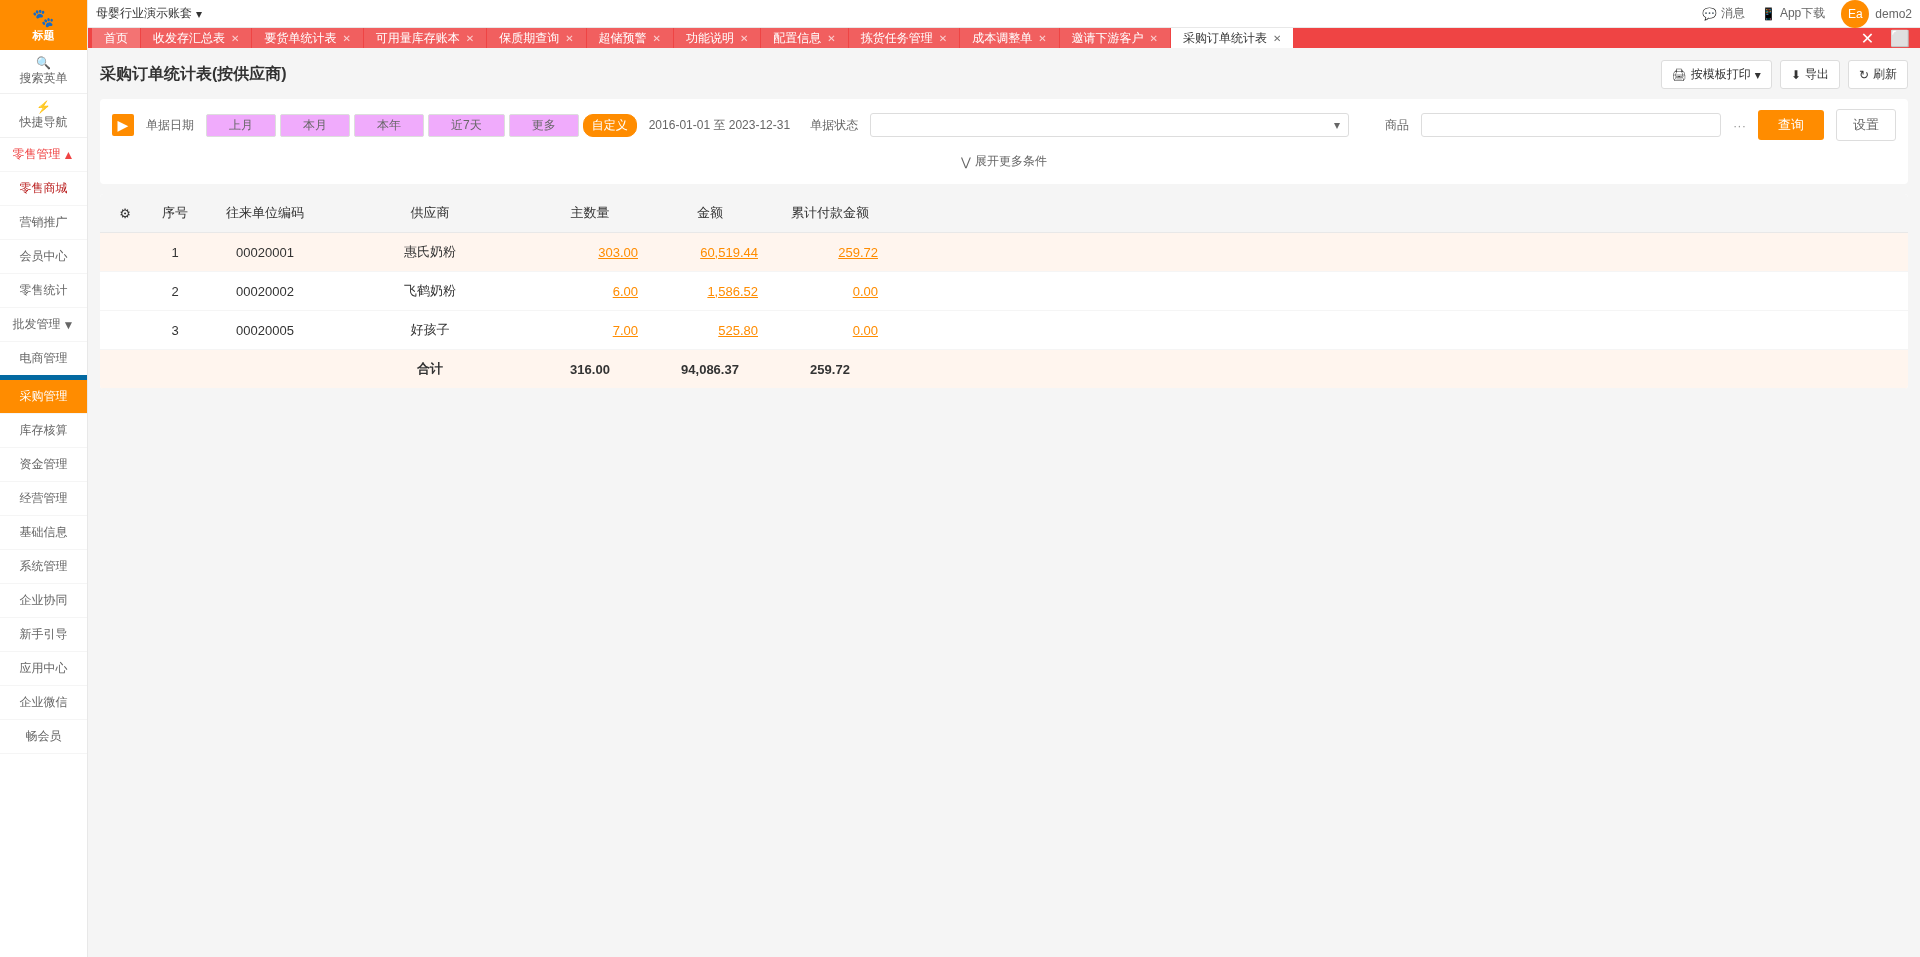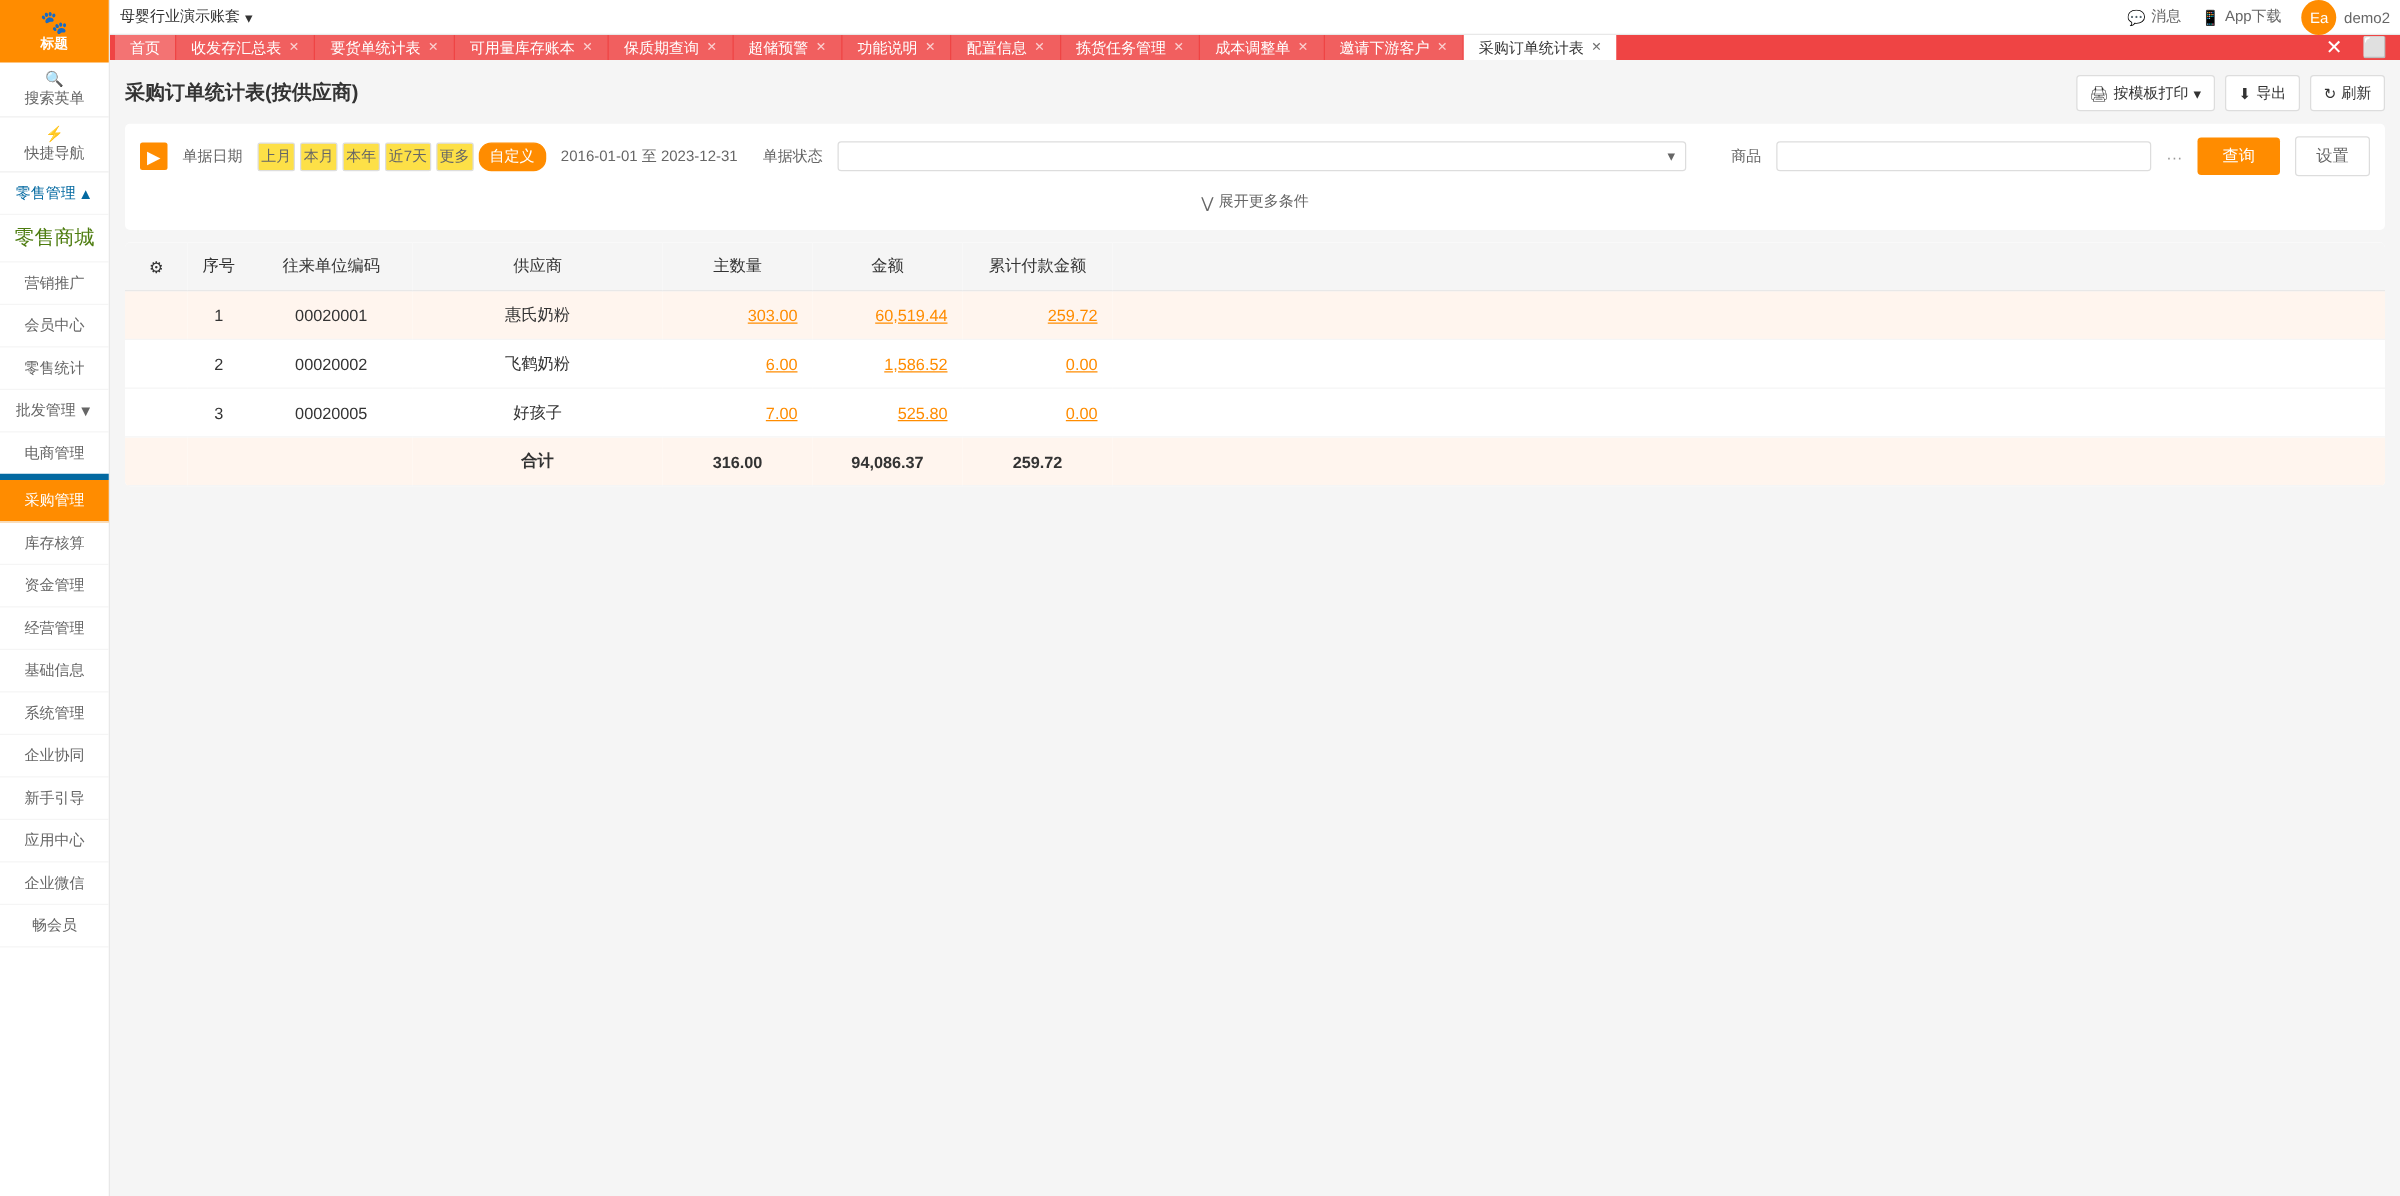--- a/index.html
+++ b/index.html
@@ -42,21 +42,21 @@
     .btn-print { display: flex; align-items: center; gap: 4px; padding: 5px 10px; border: 1px solid #ddd; background: #fff; border-radius: 3px; cursor: pointer; font-size: 12px; color: #333; }
     .btn-export { display: flex; align-items: center; gap: 4px; padding: 5px 10px; border: 1px solid #ddd; background: #fff; border-radius: 3px; cursor: pointer; font-size: 12px; color: #333; }
     .btn-refresh { display: flex; align-items: center; gap: 4px; padding: 5px 10px; border: 1px solid #ddd; background: #fff; border-radius: 3px; cursor: pointer; font-size: 12px; color: #333; }
 
     
     .filter-panel { background: #fff; border-radius: 4px; padding: 10px 12px; margin-bottom: 10px; }
     .filter-row { display: flex; align-items: center; gap: 12px; flex-wrap: wrap; }
     .filter-toggle { width: 22px; height: 22px; background: #ff8c00; color: #fff; border: none; border-radius: 2px; cursor: pointer; font-size: 14px; display: flex; align-items: center; justify-content: center; flex-shrink: 0; }
     .filter-label { color: #666; font-size: 12px; white-space: nowrap; }
     .filter-date-btns { display: flex; gap: 4px; align-items: center; }
-    .date-btn { padding: 2px 2px; border: 1px solid #ddd; background: #fde047; border-radius: 2px; cursor: pointer; font-size: 12px; color: #666; }
+    .date-btn { padding: 2px 22px; border: 1px solid #ddd; background: #f0abfc; border-radius: 2px; cursor: pointer; font-size: 12px; color: #666; }
     .date-btn.custom { background: #ff8c00; color: #fff; border-color: #ff8c00; border-radius: 10px; padding: 2px 8px; }
     .date-range { color: #666; font-size: 12px; }
     .filter-select { border: 1px solid #ddd; border-radius: 3px; padding: 4px 8px; font-size: 12px; color: #666; background: #fff; cursor: pointer; flex: 1; display: flex; align-items: center; justify-content: space-between; min-width: 120px; }
     .filter-input { border: 1px solid #ddd; border-radius: 3px; padding: 4px 8px; font-size: 12px; color: #666; background: #fff; flex: 1; min-width: 120px; }
     .filter-more-btn { display: flex; align-items: center; gap: 4px; color: #666; cursor: pointer; font-size: 12px; border: none; background: none; padding: 4px 8px; }
     .btn-query { padding: 6px 20px; background: #ff8c00; color: #fff; border: none; border-radius: 3px; cursor: pointer; font-size: 13px; }
     .btn-settings { padding: 6px 16px; background: #fff; color: #666; border: 1px solid #ddd; border-radius: 3px; cursor: pointer; font-size: 13px; }
     .filter-bottom { display: flex; justify-content: center; margin-top: 8px; }
 
     
@@ -95,26 +95,26 @@
   <div style="padding:6px;border-bottom:1px solid #f0f0f0;text-align:center;cursor:pointer;color:#666;font-size:12px;">
     <div>🔍</div>
     <div>搜索英单</div>
   </div>
 
   <div style="padding:6px;border-bottom:1px solid #f0f0f0;text-align:center;cursor:pointer;color:#666;font-size:12px;">
     <div>⚡</div>
     <div>快捷导航</div>
   </div>
 
-  <div style="padding:8px 4px;text-align:center;cursor:pointer;color:#0369a1;font-size:12px;border-bottom:1px solid #f5f5f5;display:flex;align-items:center;justify-content:center;gap:2px;">
+  <div style="padding:8px 4px;text-align:center;cursor:pointer;color:#ef4444;font-size:12px;border-bottom:1px solid #f5f5f5;display:flex;align-items:center;justify-content:center;gap:2px;">
     <span>零售管理</span>
     <span>▲</span>
   </div>
 
-  <div style="padding:8px 4px;text-align:center;cursor:pointer;color:#4d7c0f;font-size:16px;border-bottom:1px solid #f5f5f5;">
+  <div style="padding:8px 4px;text-align:center;cursor:pointer;color:#b91c1c;font-size:12px;border-bottom:1px solid #f5f5f5;">
     <div>零售商城</div>
   </div>
 
   <div style="padding:8px 4px;text-align:center;cursor:pointer;color:#666;font-size:12px;border-bottom:1px solid #f5f5f5;">
     <div>营销推广</div>
   </div>
 
   <div style="padding:8px 4px;text-align:center;cursor:pointer;color:#666;font-size:12px;border-bottom:1px solid #f5f5f5;">
     <div>会员中心</div>
   </div>

